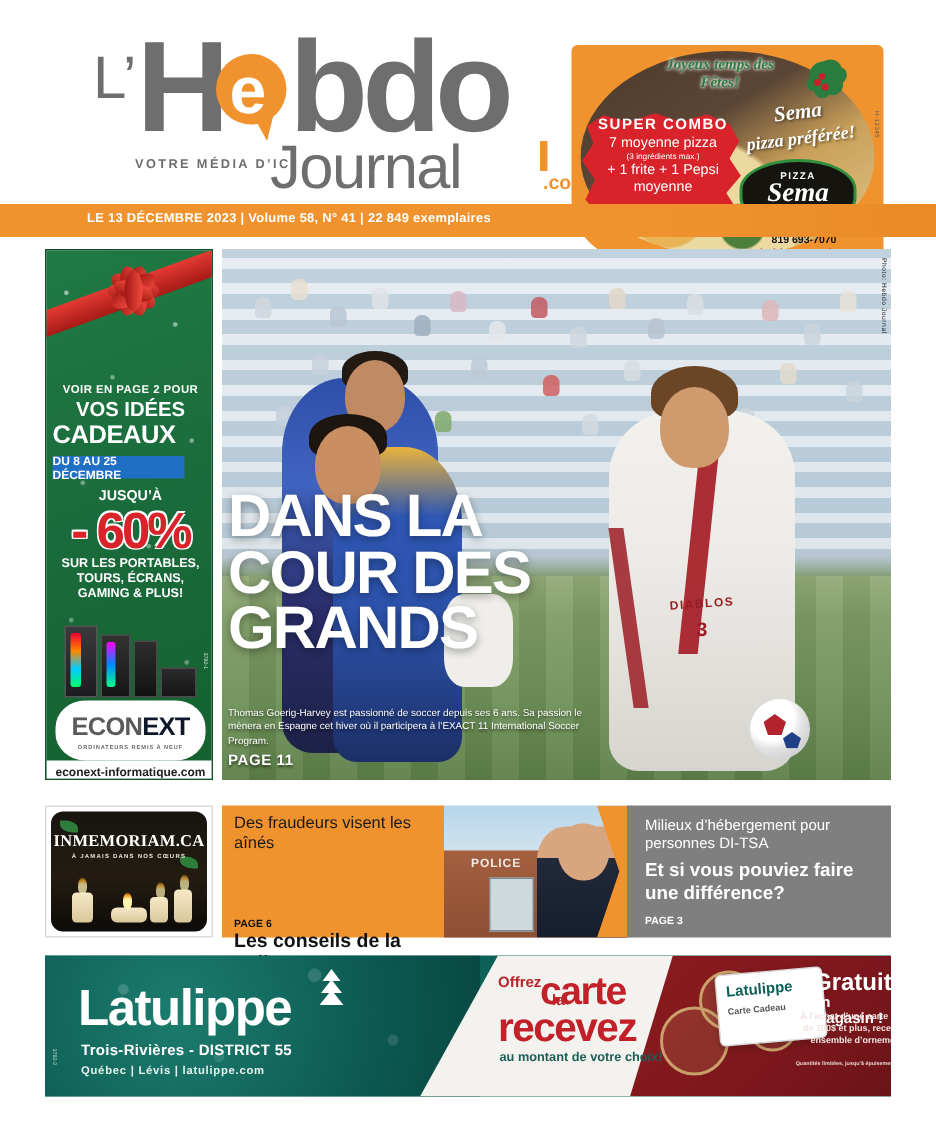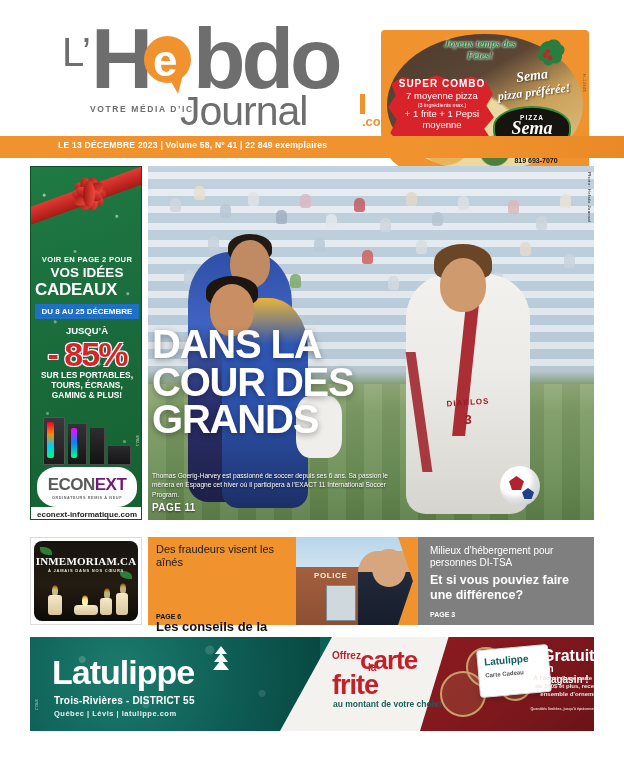--- a/index.html
+++ b/index.html
@@ -121,34 +121,34 @@
       radial-gradient(circle at 62% 56%, rgba(255,255,255,.4) 0 1px, transparent 2px),
       radial-gradient(circle at 15% 70%, rgba(255,255,255,.35) 0 1px, transparent 2px),
       radial-gradient(circle at 85% 78%, rgba(255,255,255,.35) 0 1px, transparent 2px);
   }
   .ribbon { position:absolute; left:-14px; top:18px; width:150px; height:17px; background:linear-gradient(180deg,#e33b33,#a81a16); transform:rotate(-20deg);}
   .bow { position:absolute; left:33px; top:3px; width:50px; height:48px; }
   .bow span { position:absolute; left:50%; top:50%; width:34px; height:15px; background:linear-gradient(180deg,#ef4a3e,#9f1712); border-radius:50%; }
   .sb-t1 { position:absolute; left:4px; top:88px; width:104px; text-align:center; color:#fff; font-size:7.6px; font-weight:700; letter-spacing:.3px;}
   .sb-t2 { position:absolute; left:4px; top:98px; width:104px; text-align:center; color:#fff; font-size:13.5px; font-weight:700;}
   .sb-t3 { position:absolute; left:4px; top:113px; width:104px; text-align:left; color:#fff; font-size:17px; font-weight:700; letter-spacing:-.3px;}
-  .sb-blue { position:absolute; left:4px; top:137px; width:104px; height:15px; background:#1f6fc4; color:#fff; font-size:8px; font-weight:700; display:flex; align-items:center; justify-content:center;}
+  .sb-blue { position:absolute; left:4px; top:137px; width:88px; height:15px; background:#1f6fc4; color:#fff; font-size:8px; font-weight:700; display:flex; align-items:center; justify-content:center;}
   .sb-jusqua { position:absolute; left:4px; top:158px; width:104px; text-align:center; color:#fff; font-size:9.5px; font-weight:700;}
   .sb-50 { position:absolute; left:4px; top:168px; width:104px; text-align:center; color:#d8232a; font-size:34px; font-weight:700; letter-spacing:-2px; text-shadow:1px 1px 0 #fff,-1px -1px 0 #fff,1px -1px 0 #fff,-1px 1px 0 #fff; }
   .sb-t4 { position:absolute; left:4px; top:203px; width:104px; text-align:center; color:#fff; font-size:8.4px; font-weight:700; line-height:1.2;}
   .pc-img { position:absolute; left:12px; top:238px; width:88px; height:60px; display:flex; align-items:flex-end; gap:2px; }
   .pc1 { width:22px; height:48px; background:linear-gradient(180deg,#3a3a3c,#1d1d1f); border:1px solid #555; position:relative;}
   .pc1::after{content:"";position:absolute;left:3px;top:4px;width:7px;height:36px;background:linear-gradient(180deg,#e03,#f80,#0cf,#0f6);border-radius:2px;}
   .pc2 { width:20px; height:42px; background:linear-gradient(180deg,#333,#161616); border:1px solid #4c4c4c; position:relative;}
   .pc2::after{content:"";position:absolute;left:3px;top:4px;width:6px;height:30px;background:linear-gradient(180deg,#f0f,#08f,#0f8);border-radius:2px;}
   .pc3 { width:16px; height:38px; background:linear-gradient(180deg,#2e2e30,#121212); border:1px solid #4a4a4a;}
   .pc4 { width:24px; height:20px; background:linear-gradient(180deg,#2b2b2d,#151516); border:1px solid #4a4a4a;}
   .econext-box { position:absolute; left:6px; top:300px; width:100px; height:40px; background:#fff; border-radius:20px/18px; display:flex; flex-direction:column; align-items:center; justify-content:center;}
   .econext-name { font-size:17px; font-weight:700; color:#5a5a5a; letter-spacing:-.5px;}
-  .econext-name .x { color:#701a75; }
+  .econext-name .x { color:#0f172a; }
   .econext-sub { font-size:3.8px; font-weight:700; color:#6b6b6b; letter-spacing:.6px; margin-top:1px;}
   .econext-url { position:absolute; left:0; top:340px; width:112px; height:14px; background:#fff; color:#1d1d1d; font-size:8px; font-weight:700; display:flex; align-items:center; justify-content:center;}
   .sb-code { position:absolute; right:2px; top:268px; font-size:3.6px; color:#cfe7d6; writing-mode:vertical-rl;}
 
   
   .main-photo {
     position:absolute; left:148px; top:166px; width:446px; height:354px;
     overflow:hidden;
     background:linear-gradient(180deg,#c3d2dd 0%, #ccd9e2 42%, #b6c5cf 58%, #7f9a6e 62%, #6f8f5f 100%);
   }
@@ -335,21 +335,21 @@
       <span style="transform:translate(-50%,-50%) rotate(108deg)"></span>
       <span style="transform:translate(-50%,-50%) rotate(144deg)"></span>
       <span style="transform:translate(-50%,-50%) rotate(18deg) scale(.8)"></span>
       <span style="transform:translate(-50%,-50%) rotate(90deg) scale(.8)"></span>
     </div>
     <div class="sb-t1">VOIR EN PAGE 2 POUR</div>
     <div class="sb-t2">VOS IDÉES</div>
     <div class="sb-t3">CADEAUX</div>
     <div class="sb-blue">DU 8 AU 25 DÉCEMBRE</div>
     <div class="sb-jusqua">JUSQU’À</div>
-    <div class="sb-50">- 85%</div>
+    <div class="sb-50">- 60%</div>
     <div class="sb-t4">
       <span>SUR LES PORTABLES,</span><br>
       <span>TOURS, ÉCRANS,</span><br>
       <span>GAMING &amp; PLUS!</span>
     </div>
     <div class="pc-img">
       <span class="pc1"></span>
       <span class="pc2"></span>
       <span class="pc3"></span>
       <span class="pc4"></span>
@@ -470,21 +470,21 @@
     <div class="lat-name">Latulippe</div>
     <svg class="lat-tree" viewBox="0 0 22 26">
       <path d="M11 1 L17 9 H5 Z M11 8 L18 17 H4 Z M11 15 L19 25 H3 Z" fill="#ffffff"></path>
     </svg>
     <div class="lat-city">Trois-Rivières - DISTRICT 55</div>
     <div class="lat-sub">Québec  |  Lévis  |  latulippe.com</div>
     <div class="lat-code">3782-2</div>
     <div class="lat-offrez">Offrez</div>
     <div class="lat-la">la</div>
     <div class="lat-carte">carte</div>
-    <div class="lat-cadeau">frite</div>
+    <div class="lat-cadeau">recevez</div>
     <div class="lat-montant">au montant de votre choix!</div>
     <div class="lat-card">
       <span class="lat-card-name">Latulippe</span>
       <span class="lat-card-sub">Carte
 Cadeau</span>
     </div>
     <div class="lat-gratuit">Gratuit</div>
     <div class="lat-magasin">en magasin !</div>
     <div class="lat-fine">À l’achat d’une carte cadeau de 100$ et plus, recevez un ensemble d’ornements!</div>
     <div class="lat-fine2">Quantités limitées, jusqu’à épuisement des stocks.</div>

